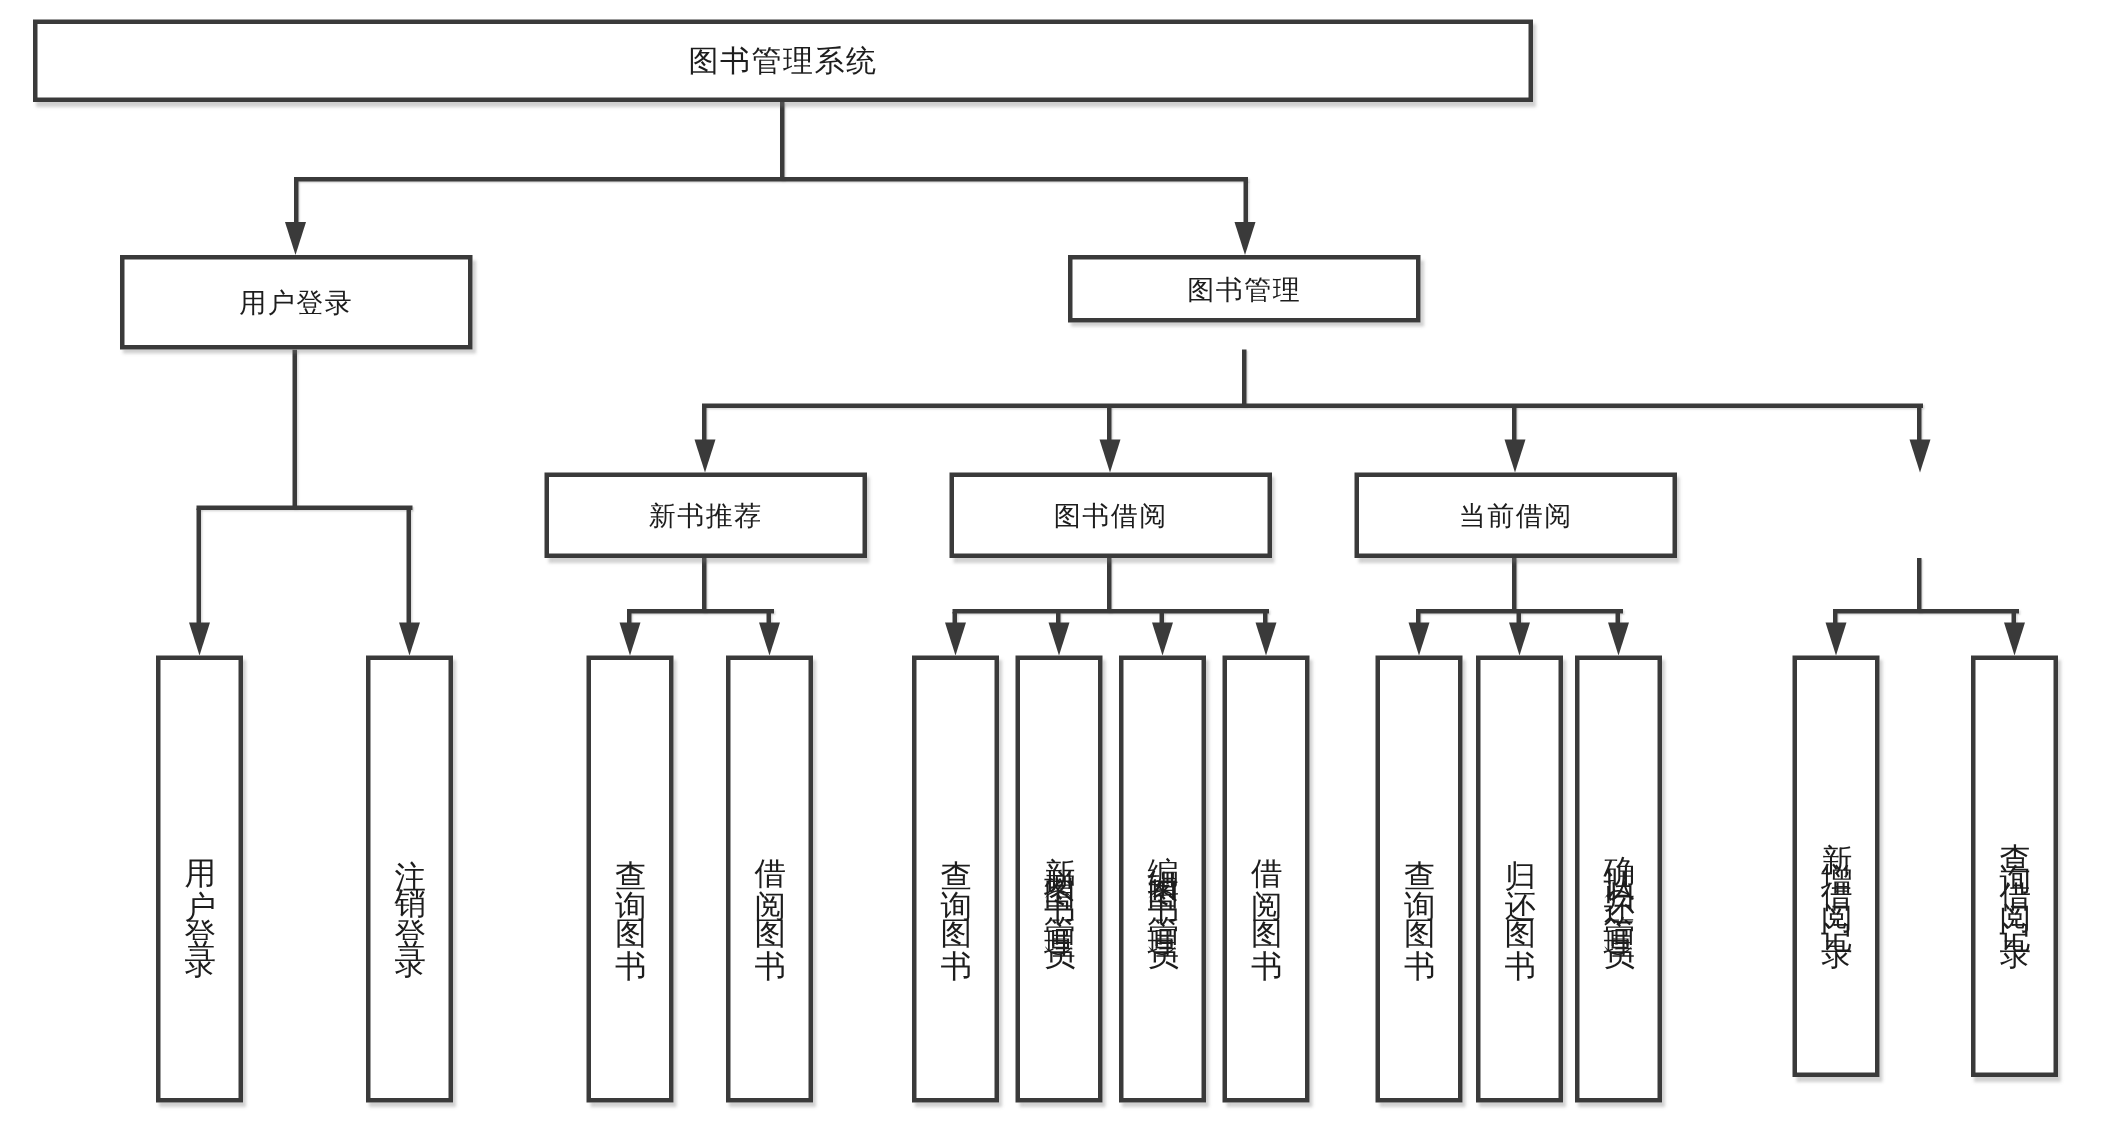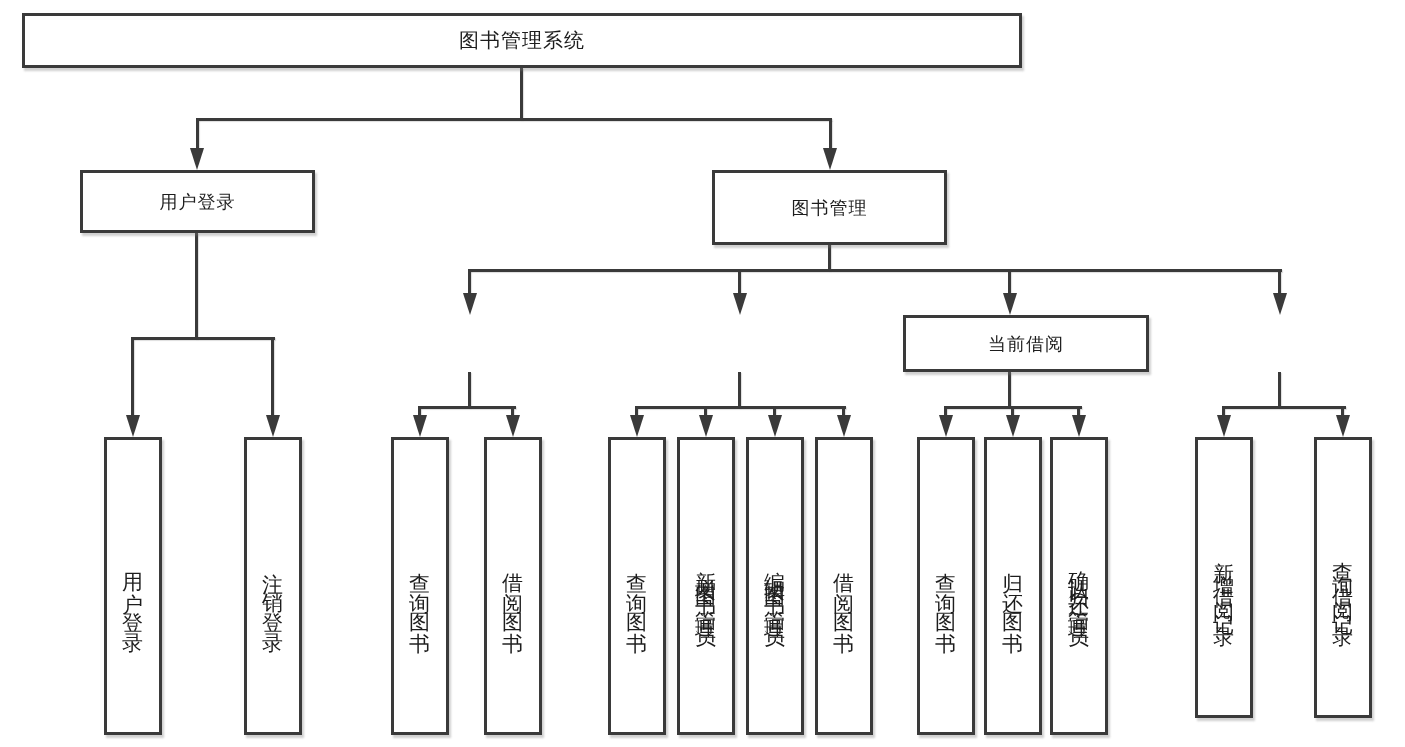--- a/index.html
+++ b/index.html
@@ -115,25 +115,31 @@
   <div class="arrow" style="left:1217px;top:415px;"></div>
   <div class="arrow" style="left:1336px;top:415px;"></div>
 
   <div class="box h-box root-box" style="left:22px;top:13px;width:1000px;height:55px;">
     <span>图书管理系统</span>
   </div>
 
   <div class="box h-box" style="left:80px;top:170px;width:235px;height:63px;">
     <span>用户登录</span>
   </div>
-  <div class="box h-box" style="left:712px;top:170px;width:235px;height:75px;">
+  <div class="box h-box" style="left:712px;top:170px;width:235px;height:45px;">
     <span>图书管理</span>
   </div>
 
-  <div class="box h-box" style="left:903px;top:315px;width:246px;height:57px;">
+  <div class="box h-box" style="left:363px;top:315px;width:215px;height:57px;">
+    <span>新书推荐</span>
+  </div>
+  <div class="box h-box" style="left:633px;top:315px;width:215px;height:57px;">
+    <span>图书借阅</span>
+  </div>
+  <div class="box h-box" style="left:903px;top:315px;width:215px;height:57px;">
     <span>当前借阅</span>
   </div>
 
   <div class="box v-box" style="left:104px;top:437px;width:58px;height:298px;">
     <span class="label sp-wide">用户登录</span>
   </div>
   <div class="box v-box" style="left:244px;top:437px;width:58px;height:298px;">
     <span class="label sp-wide">注销登录</span>
   </div>
 

